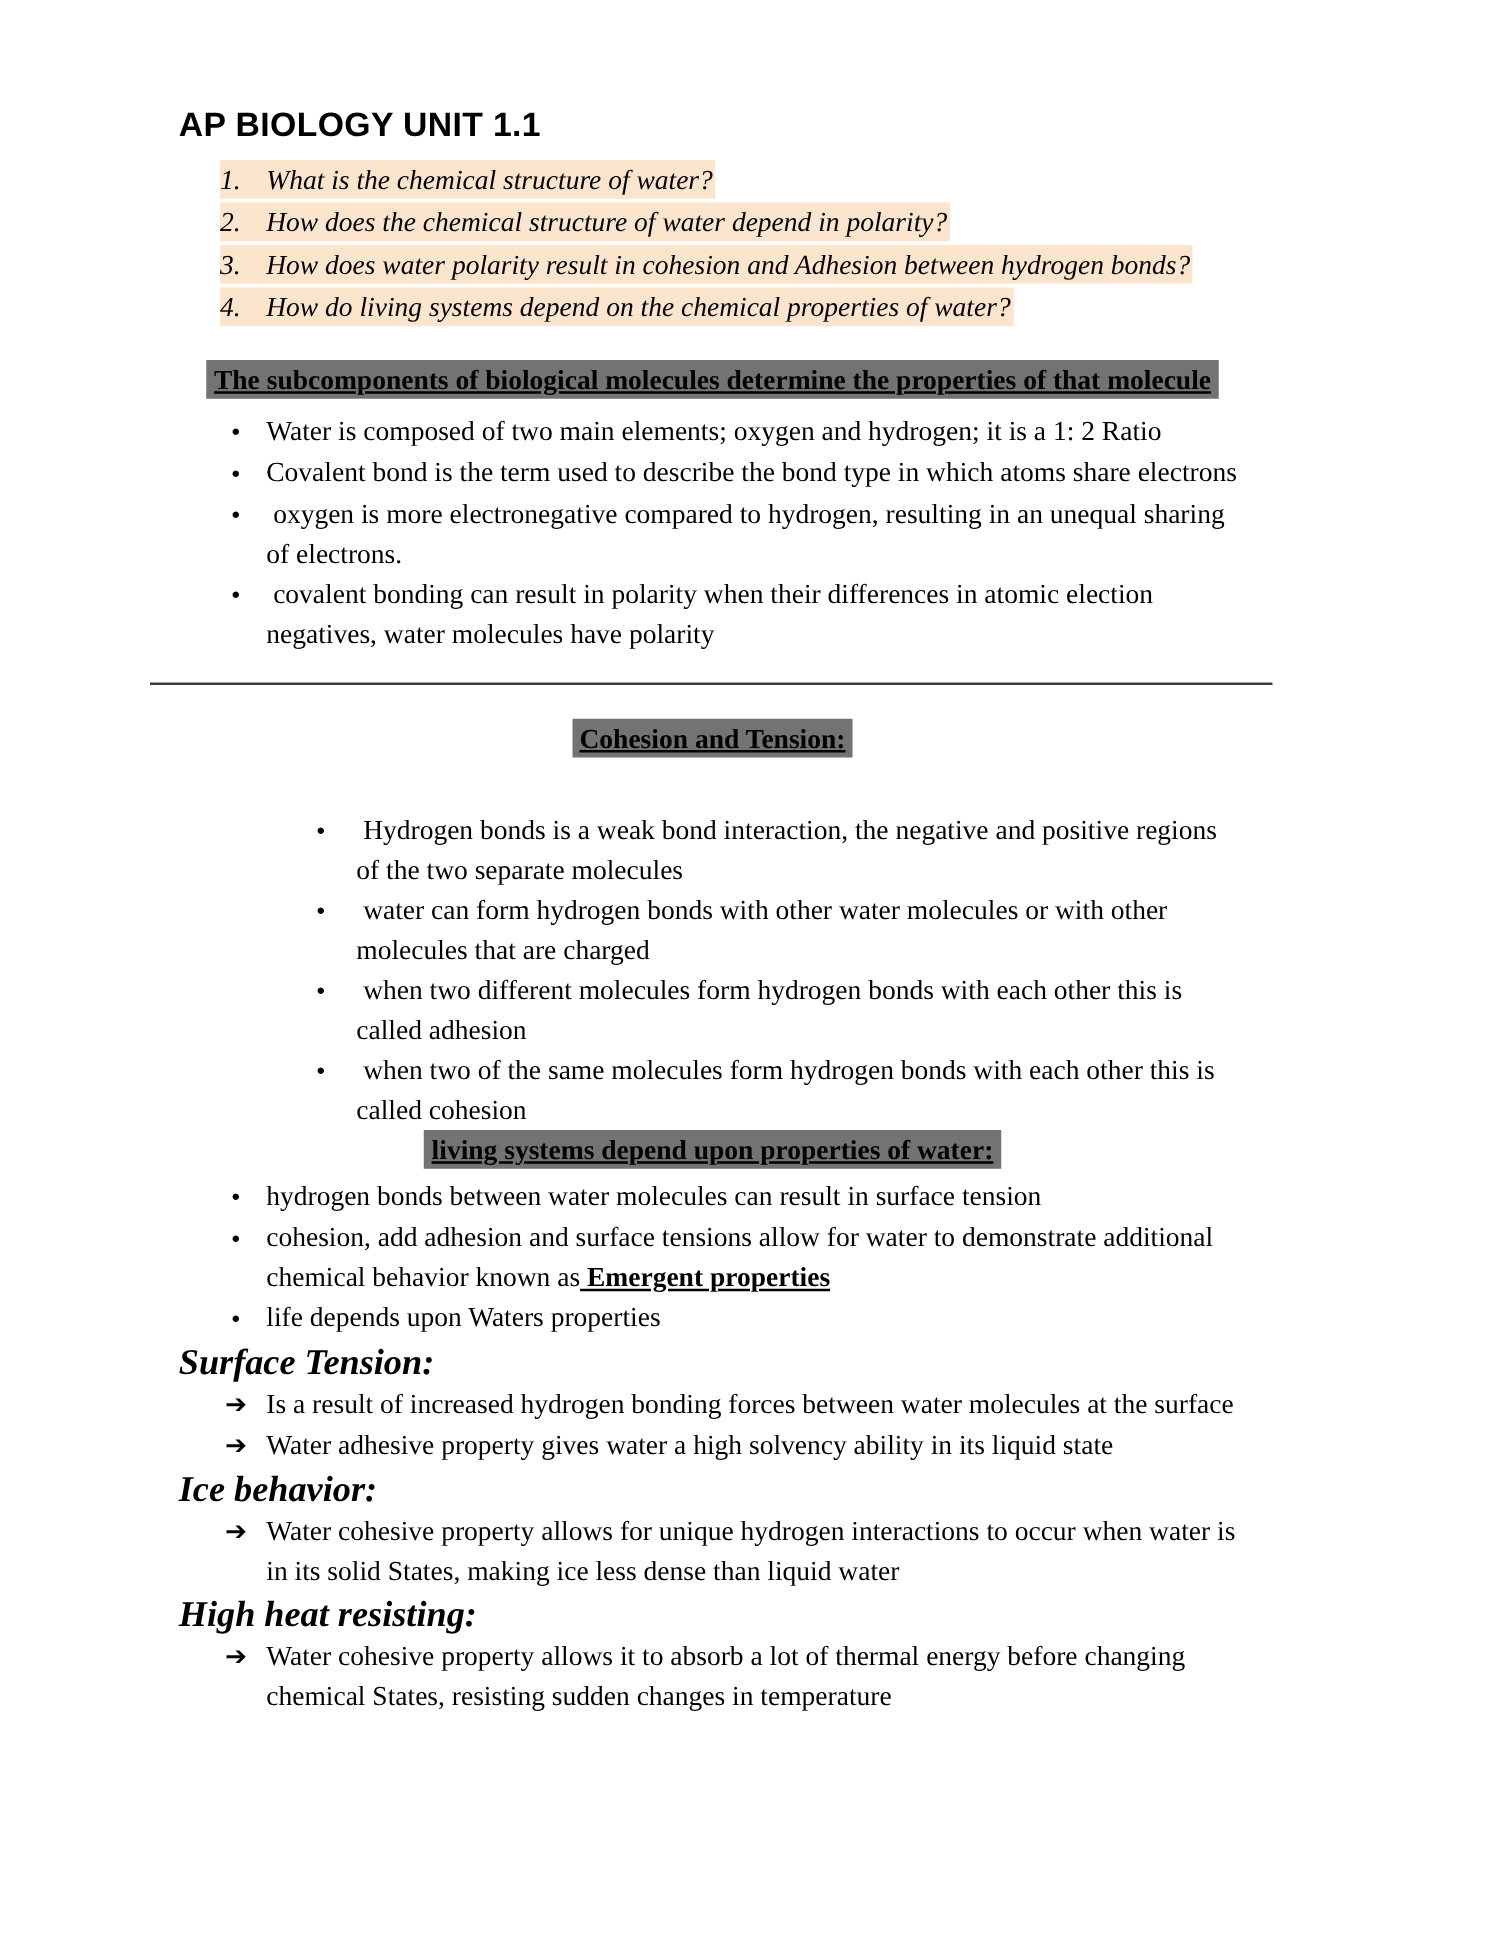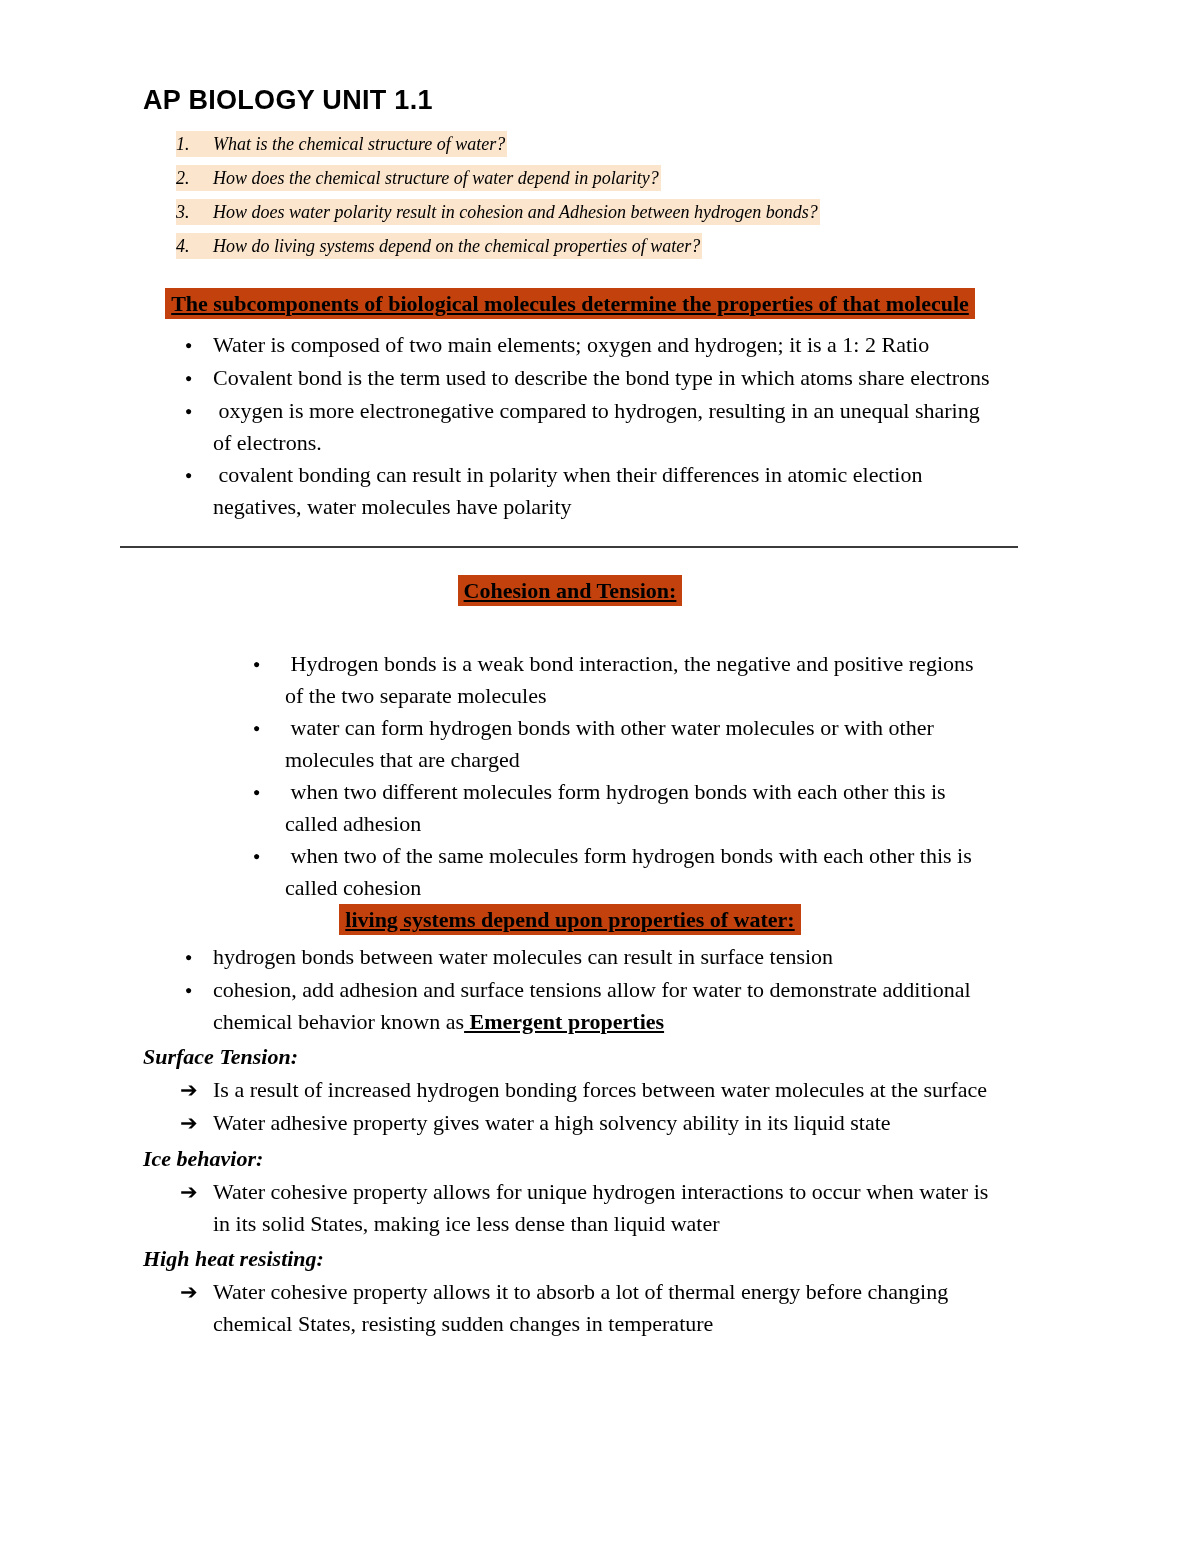--- a/index.html
+++ b/index.html
@@ -18,29 +18,29 @@
   .doc-title {
     font-family: "Liberation Sans", sans-serif;
     font-size: 27px;
     font-weight: bold;
     line-height: 30px;
     margin: 0 0 12px 0;
     letter-spacing: 0.3px;
   }
 
   
-  .questions { font-style: italic; font-size: 18px; line-height: 34px; margin-bottom: 20px; }
+  .questions { font-style: italic; font-size: 22px; line-height: 34px; margin-bottom: 20px; }
   .q-item { padding-left: 70px; text-indent: -37px; margin: 0; }
   .q-hl { background: #fce5cd; padding: 3px 2px 3px 0; }
   .q-num { display: inline-block; width: 37px; text-indent: 0; }
 
   
   .green-heading { text-align: center; font-size: 22px; font-weight: bold; line-height: 30px; margin: 26px 0 10px 0; }
   .green-heading .hl {
-    background: #c2410c;
+    background: #737373;
     text-decoration: underline;
     padding: 3px 6px;
   }
   .green-heading.inline-flow { margin: 2px 0 6px 0; }
 
   
   .bullets { font-size: 22px; line-height: 31px; }
   .bullet { padding-left: 70px; text-indent: -28px; margin: 0 0 1px 0; }
   .bullet .marker { display: inline-block; width: 28px; text-indent: 0; font-size: 12px; vertical-align: 3px; }
   .bullets.deep .bullet { padding-left: 142px; text-indent: -32px; }
@@ -51,21 +51,21 @@
   
   .divider {
     border: none;
     border-top: 2px solid #3b3b3b;
     margin: 24px -21px 28px -23px;
   }
 
   .section2-heading { margin: 0 0 42px 0; }
 
   
-  .subheading { font-size: 22px; font-weight: bold; font-style: italic; line-height: 30px; margin: 5px 0 2px 0; font-family: Liberation Serif, serif; }
+  .subheading { font-size: 29px; font-weight: bold; font-style: italic; line-height: 30px; margin: 5px 0 2px 0; font-family: Liberation Serif, serif; }
 
   
   .arrows { font-size: 22px; line-height: 31px; }
   .arrow-item { padding-left: 70px; text-indent: -33px; margin: 0 0 1px 0; }
   .arrow-item .marker { display: inline-block; width: 33px; text-indent: 0; font-size: 21px; }
 </style>
 </head>
 <body>
 
 <div class="page">
@@ -111,20 +111,21 @@
     <div class="bullet"><span class="marker">●</span><span> when two of the same molecules form hydrogen bonds with each other this is called cohesion</span></div>
   </div>
 
   <div class="green-heading inline-flow">
     <span class="hl">living systems depend upon properties of water:</span>
   </div>
 
   <div class="bullets">
     <div class="bullet"><span class="marker">●</span><span>hydrogen bonds between water molecules can result in surface tension</span></div>
     <div class="bullet"><span class="marker">●</span><span>cohesion, add adhesion and surface tensions allow for water to demonstrate additional chemical behavior known as</span><span class="bold-underline"> Emergent properties</span></div>
+    <div class="bullet"><span class="marker">●</span><span>life depends upon Waters properties</span></div>
   </div>
 
   <div class="subheading">Surface Tension:</div>
   <div class="arrows">
     <div class="arrow-item"><span class="marker">➔</span><span>Is a result of increased hydrogen bonding forces between water molecules at the surface</span></div>
     <div class="arrow-item"><span class="marker">➔</span><span>Water adhesive property gives water a high solvency ability in its liquid state</span></div>
   </div>
 
   <div class="subheading">Ice behavior:</div>
   <div class="arrows">

